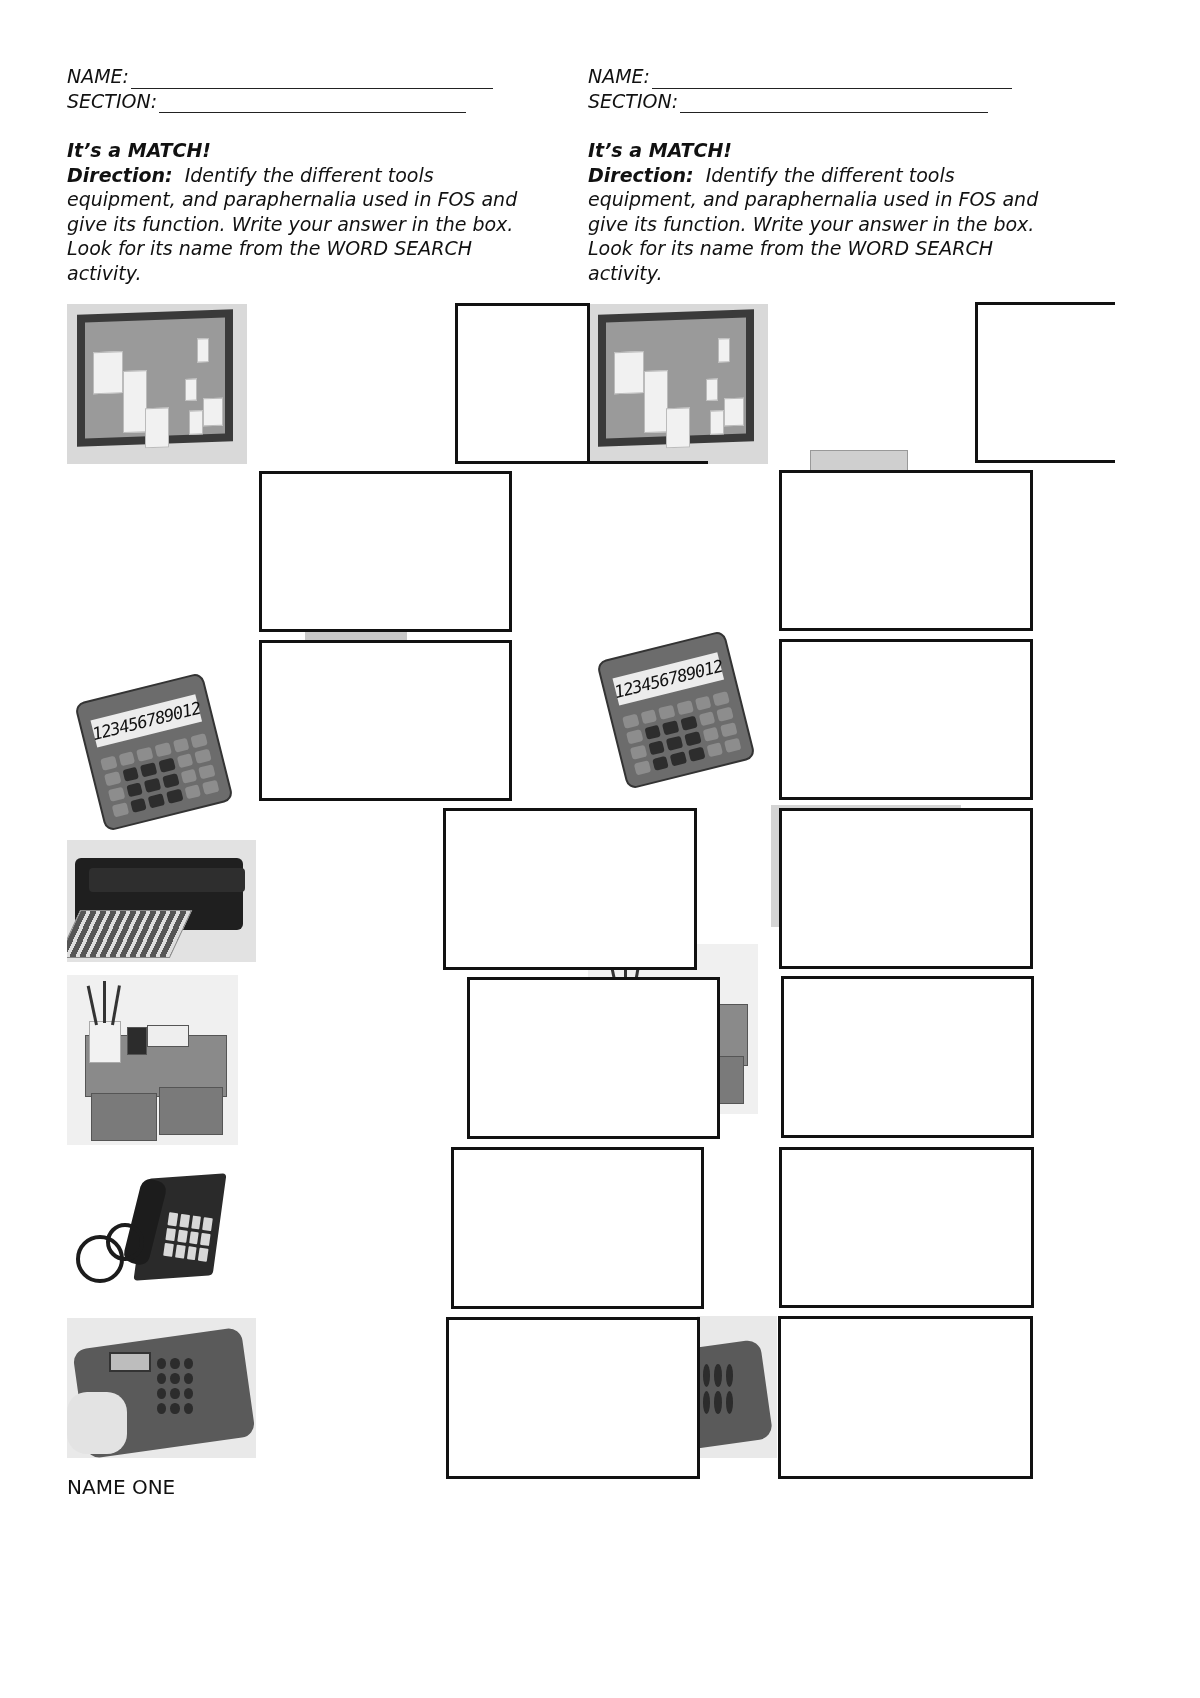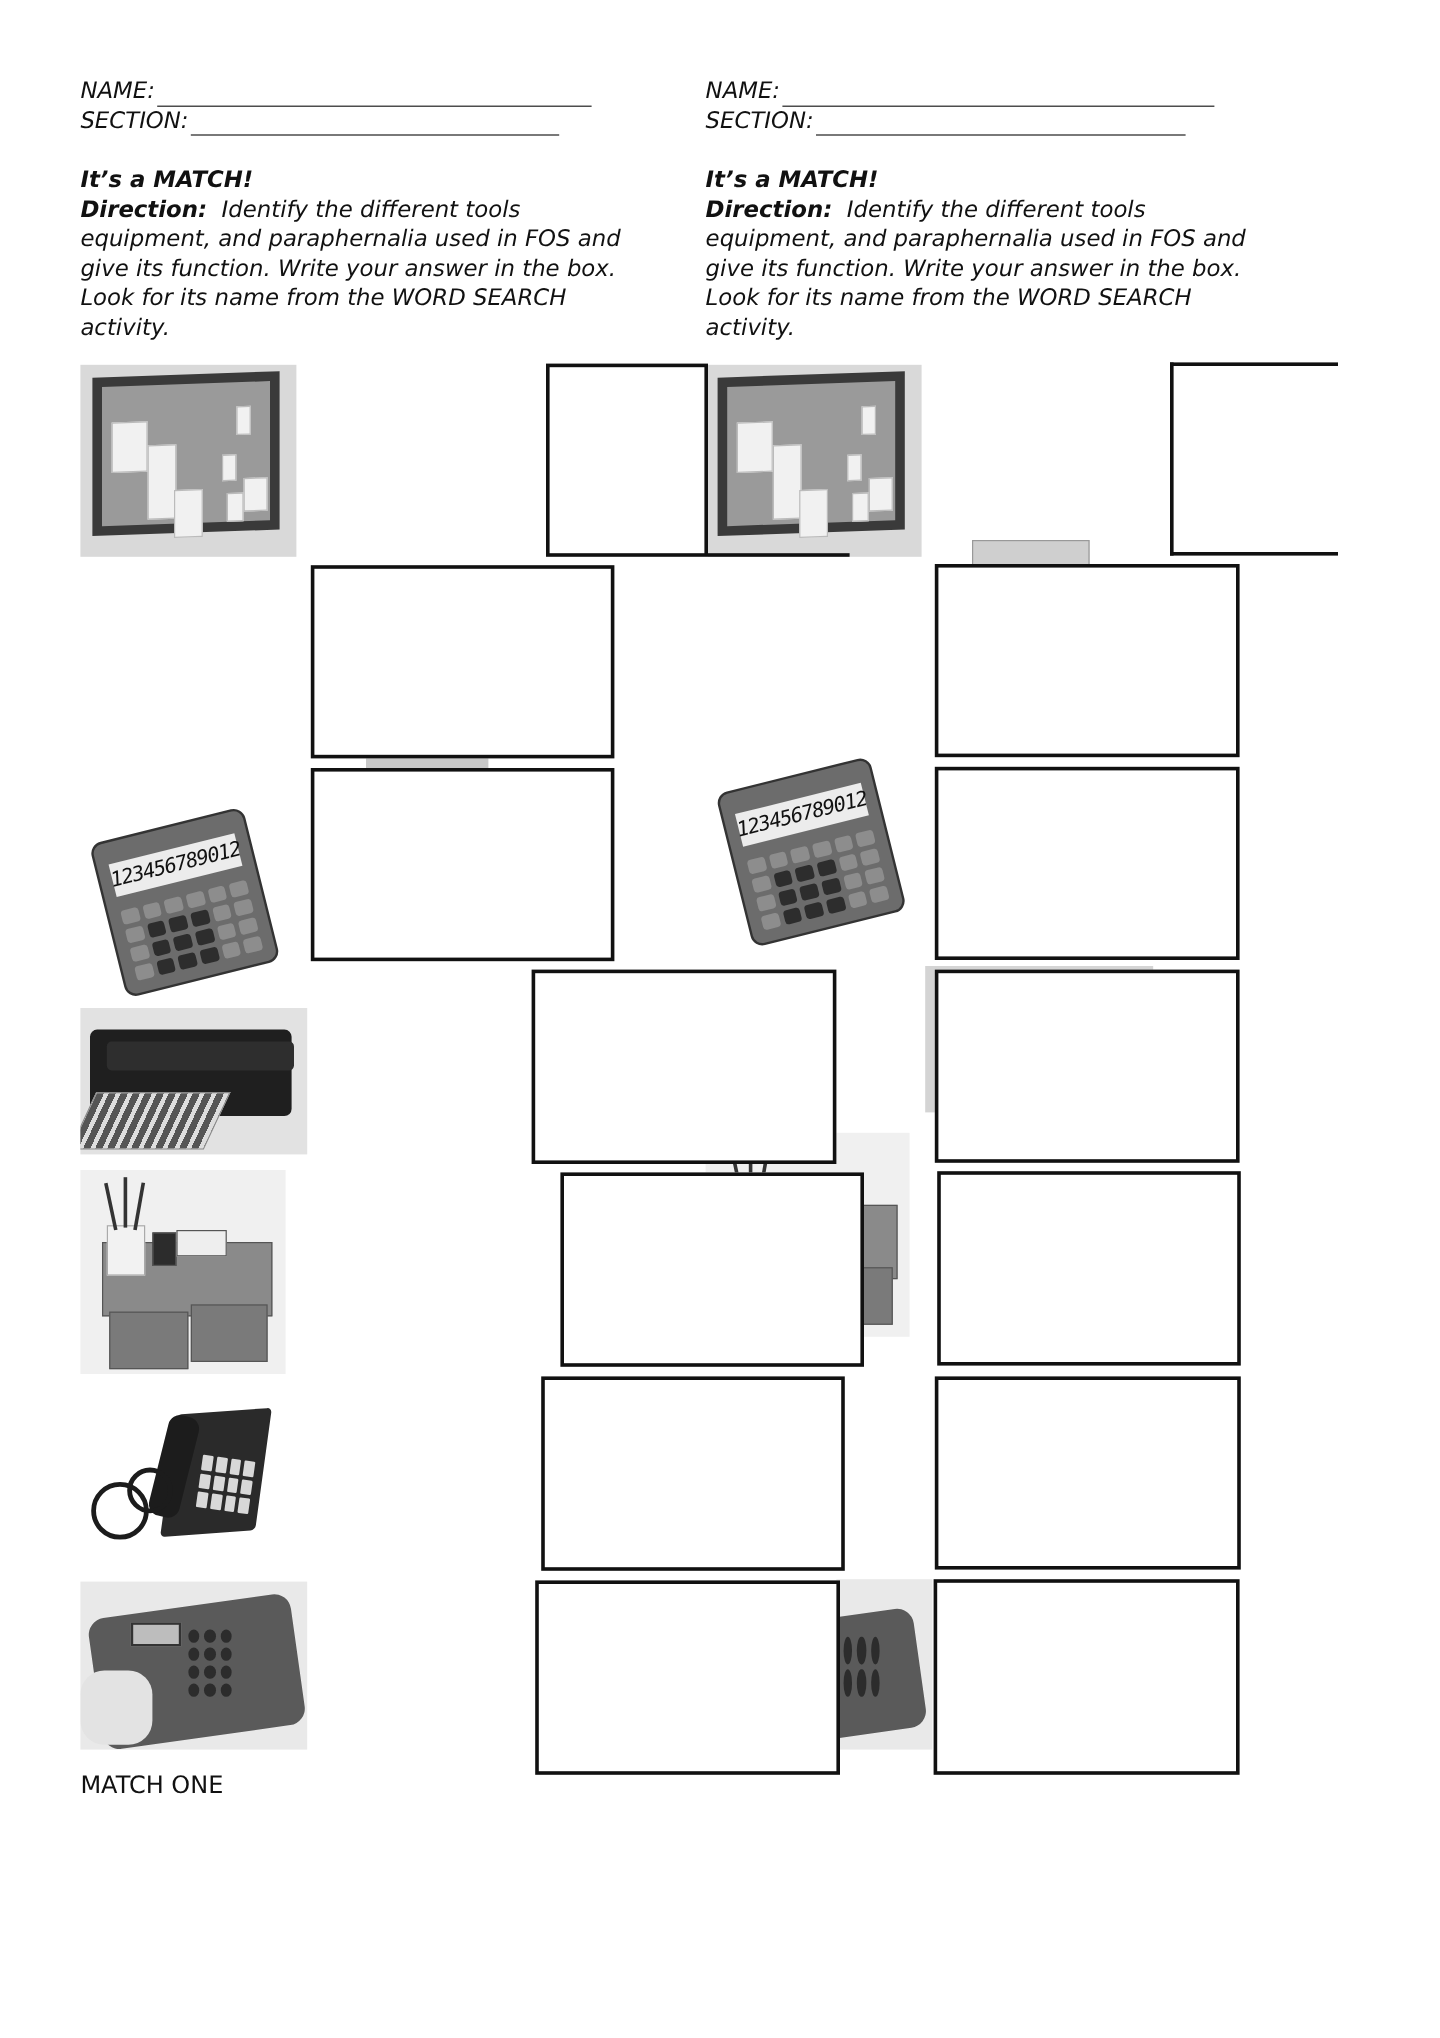--- a/index.html
+++ b/index.html
@@ -279,13 +279,13 @@
 <div class="box" style="left:975px; top:302px; width:140px; height:161px; border-right:none;"></div>
 <div class="box" style="left:779px; top:470px; width:254px; height:161px;"></div>
 <div class="box" style="left:779px; top:639px; width:254px; height:161px;"></div>
 <div class="box" style="left:779px; top:808px; width:254px; height:161px;"></div>
 <div class="box" style="left:781px; top:976px; width:253px; height:162px;"></div>
 <div class="box" style="left:779px; top:1147px; width:255px; height:161px;"></div>
 <div class="box" style="left:778px; top:1316px; width:255px; height:163px;"></div>
 
 <div class="img" style="left:637px; top:1022px; width:0; height:0;"></div>
 
-<div class="group-label" style="left:67px; top:1475px;">MATCH ONE</div>
+<div class="group-label" style="left:67px; top:1475px;">NAME ONE</div>
 
 </body></html>

